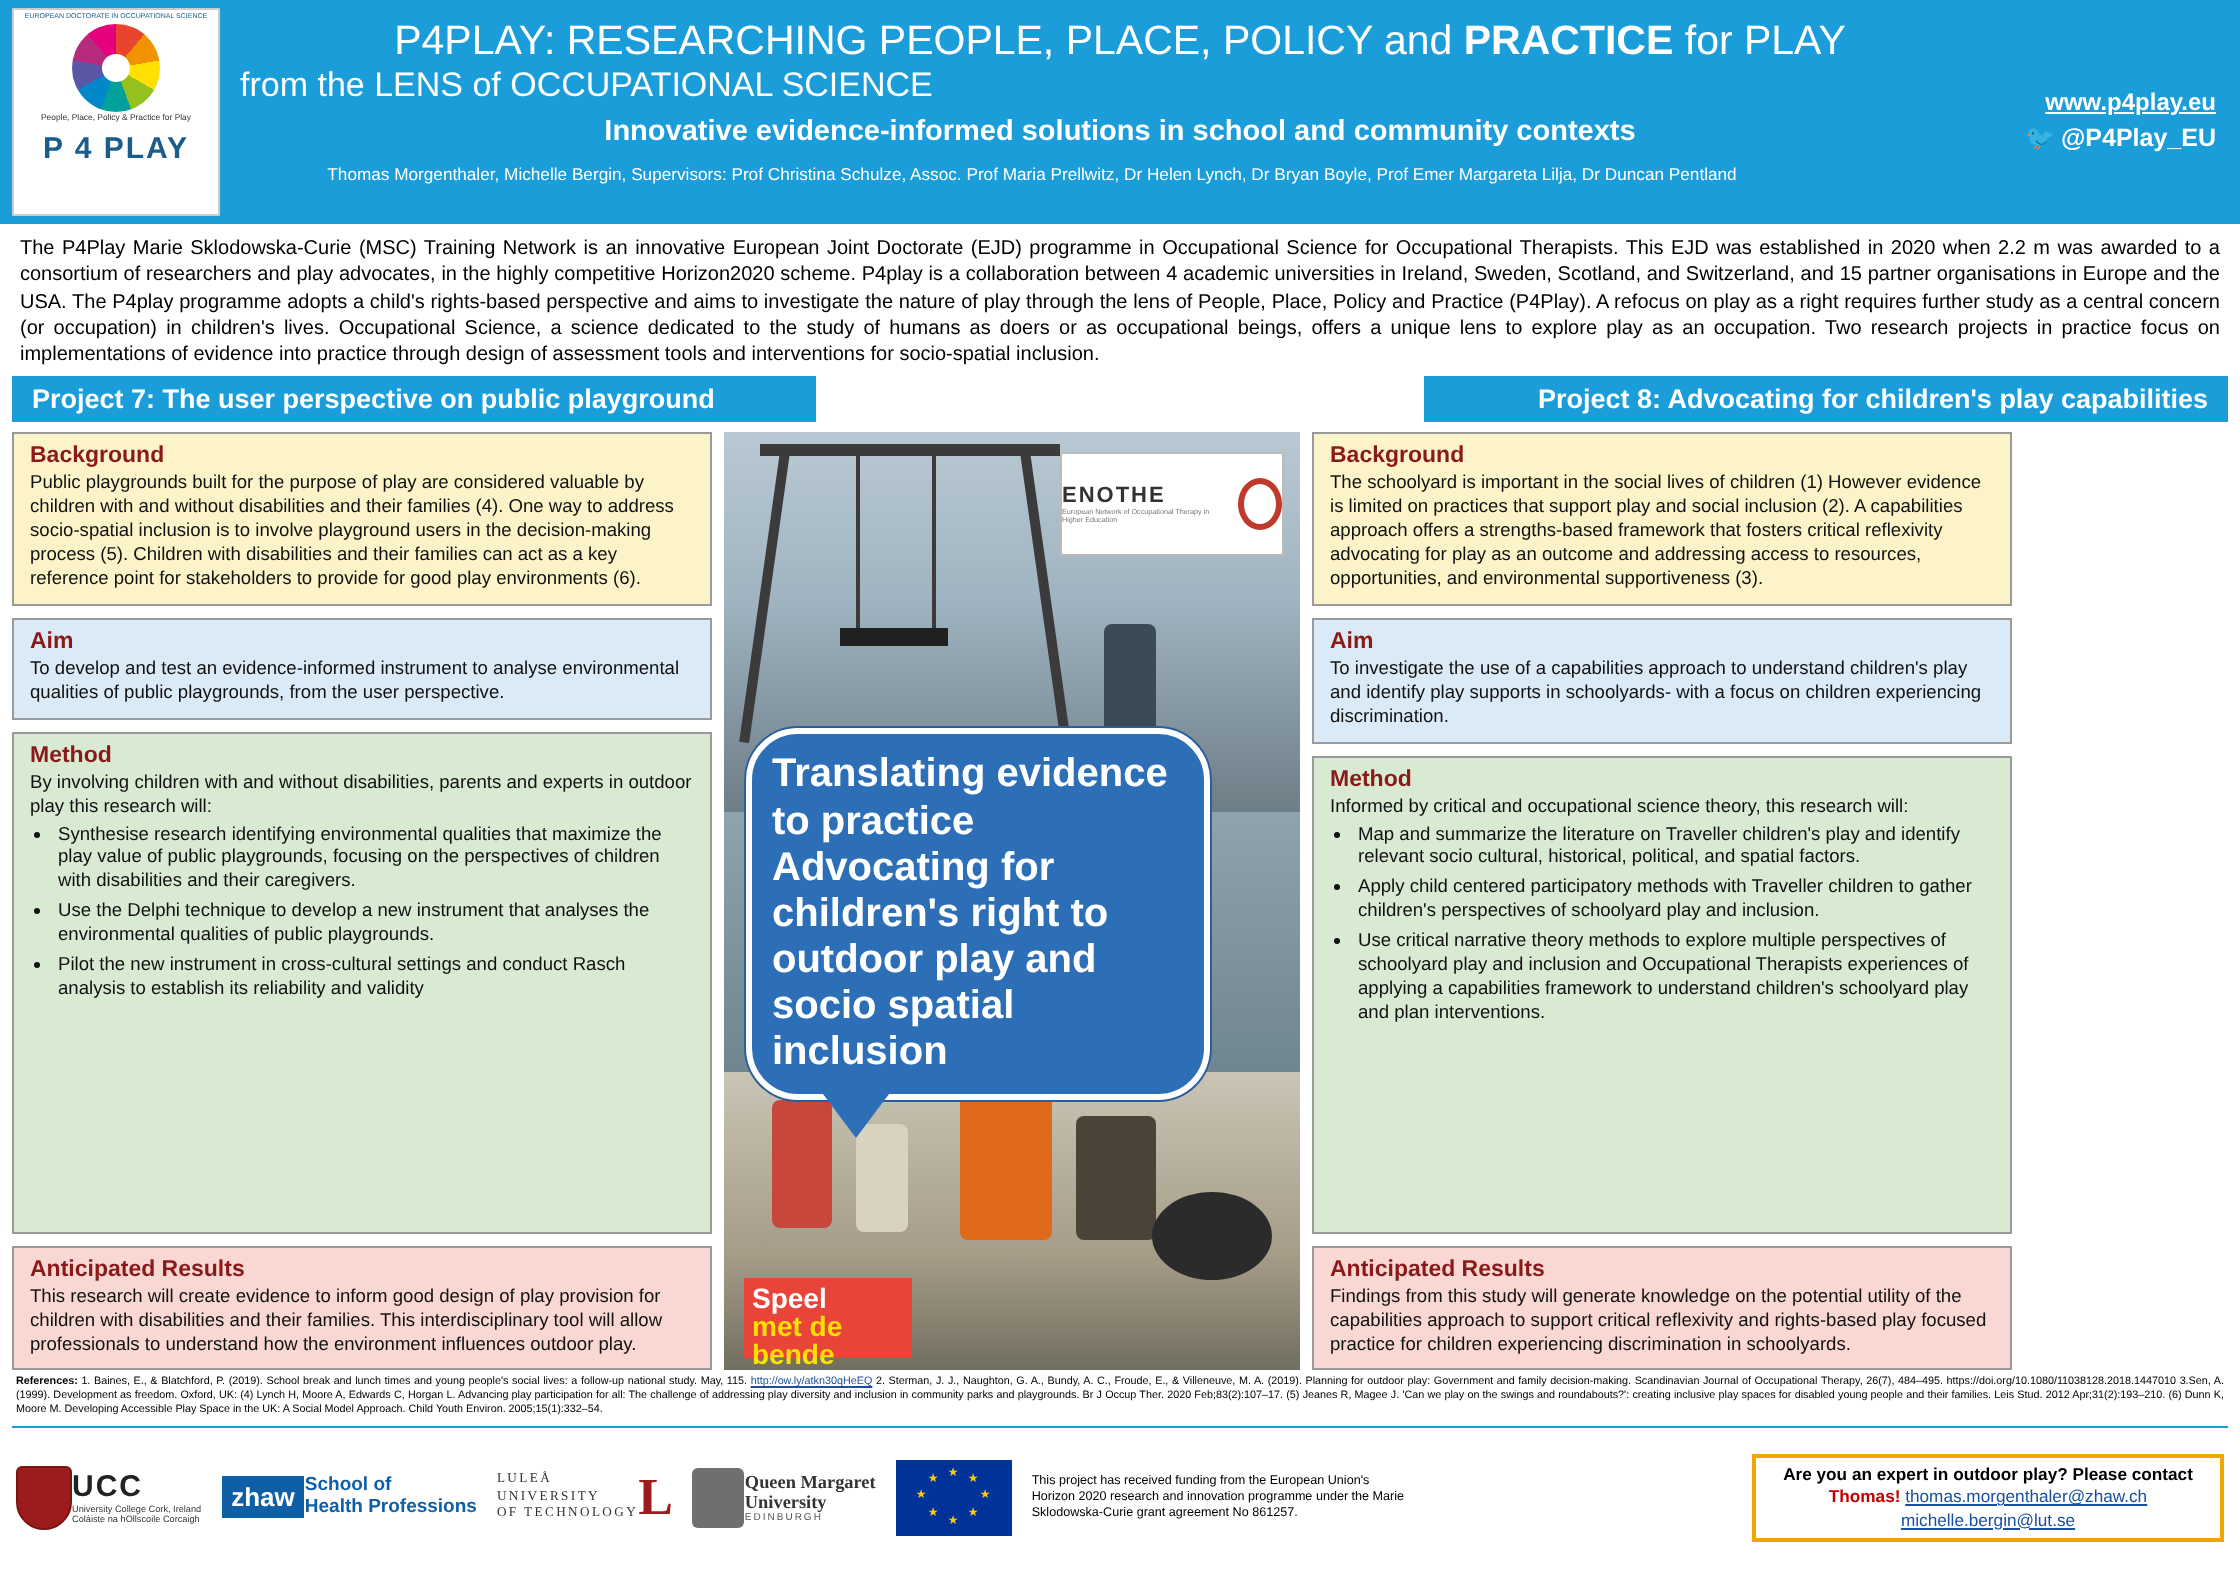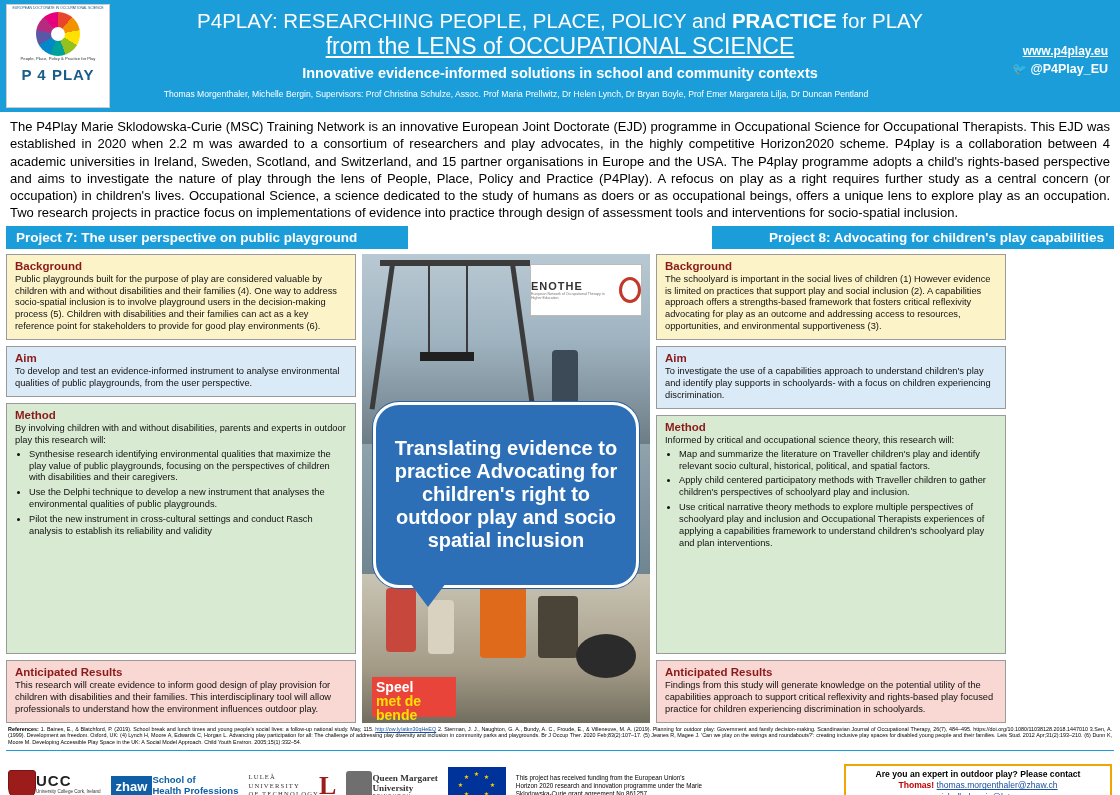--- a/index.html
+++ b/index.html
@@ -43,37 +43,37 @@
     content:""; position:absolute; left:50%; top:50%; width:14px; height:14px;
     transform:translate(-50%,-50%); background:#fff; border-radius:50%;
   }
   .logo-sub { font-size:4.2px; color:#333; margin-top:1px; text-align:center; line-height:1.15; }
   .logo-title { font-size:15px; font-weight:bold; color:#1a5c8a; margin-top:4px; letter-spacing:1px; }
   .hdr-line1 {
     text-align:center; font-size:20.5px; padding-top:9px; line-height:1.18;
     padding-left:120px; padding-right:120px;
   }
   .hdr-line1 b { font-weight:bold; }
-  .hdr-line2 { text-align:center; font-size:23px; line-height:1.18; padding-left:120px; padding-right:120px;text-decoration:underline;}
+  .hdr-line2 { text-align:left; font-size:17px; line-height:1.18; padding-left:120px; padding-right:120px;}
   .hdr-line3 { text-align:center; font-size:14.5px; font-weight:bold; margin-top:5px; padding-left:120px; padding-right:120px;}
   .hdr-authors { text-align:center; font-size:8.6px; margin-top:8px; padding-left:72px; padding-right:160px;}
   .hdr-web {
     position:absolute; right:12px; top:44px; text-align:right;
     font-size:12px; font-weight:bold; color:#ffffff; text-decoration:underline;
   }
   .hdr-twitter {
     position:absolute; right:12px; top:62px; text-align:right;
     font-size:12.5px; font-weight:bold; color:#ffffff;
   }
   .tw-bird { color:#ffffff; font-size:12px; margin-right:3px; }
 
   
   .intro {
     padding:6px 10px 4px 10px;
-    font-size:13px;
+    font-size:10px;
     line-height:1.33;
     text-align:justify;
     color:#000;
   }
 
   
   .bars { display:flex; gap:8px; padding:0 6px; }
   .bar {
     background:#1a9dd9; color:#fff; font-weight:bold; font-size:13.5px;
     padding:4px 10px; flex:1;
@@ -122,24 +122,24 @@
     background:#ffffff; border:1px solid #bbb;
     display:flex; align-items:center; justify-content:center;
   }
   .enothe-txt { font-size:11px; font-weight:bold; letter-spacing:1px; color:#333; }
   .enothe-sub { font-size:3.6px; color:#777; }
   .enothe-ring {
     width:26px; height:26px; border-radius:50%;
     border:3px solid #c0392b; margin-left:6px;
   }
   .speech {
-    position:absolute; left:11px; top:148px; width:266px; height:186px;
+    position:absolute; left:11px; top:148px; width:232px; height:186px;
     background:#2d6fb7; border:3px solid #ffffff; border-radius:26px;
     color:#ffffff; font-weight:bold; font-size:20px; line-height:1.16;
-    display:flex; align-items:center; justify-content:center; text-align:center;
+    display:flex; align-items:center; justify-content:center; text-align:left;
     padding:8px 10px;
     box-shadow:0 0 0 1px #2a5f9e;
   }
   .speech::after {
     content:""; position:absolute; bottom:-22px; left:34px;
     border-left:18px solid transparent; border-right:18px solid transparent;
     border-top:24px solid #2d6fb7;
   }
   .speel {
     position:absolute; left:10px; bottom:6px; width:84px; height:40px;
@@ -175,21 +175,21 @@
   .qmu-txt { font-size:9.2px; font-weight:bold; color:#333; line-height:1.12; font-family:"Liberation Serif", serif;}
   .qmu-sub { font-size:5px; color:#555; letter-spacing:1px; }
   .eu-flag {
     width:58px; height:38px; background:#003399; position:relative;
   }
   .eu-flag .star {
     position:absolute; color:#ffcc00; font-size:6px; line-height:6px;
   }
   .eu-text { font-size:6.3px; line-height:1.3; color:#000; width:190px; }
   .contact {
-    margin-left:auto; width:268px; border:2px solid #f0a500; background:#ffffff;
+    margin-left:auto; width:236px; border:2px solid #f0a500; background:#ffffff;
     padding:3px 6px; text-align:center; font-size:8.6px; line-height:1.32;
   }
   .contact .q { color:#000; font-weight:bold; }
   .contact .name { color:#c00000; font-weight:bold; }
   .contact a { color:#1a4fa0; }
   .divider { height:1px; background:#1a9dd9; margin:2px 6px 0 6px; }
 </style>
 </head>
 <body>
 

